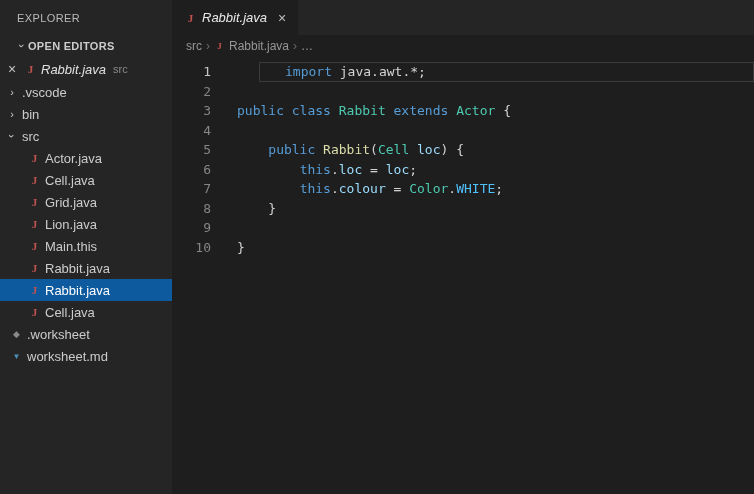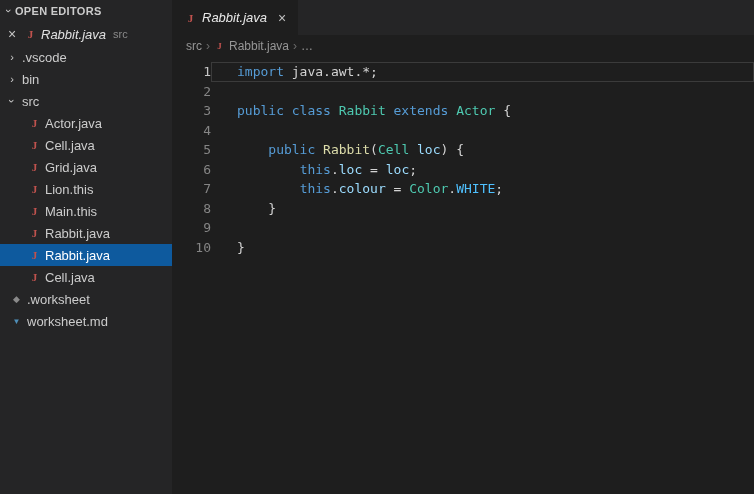--- a/index.html
+++ b/index.html
@@ -4,21 +4,21 @@
 <style>
   * { margin:0; padding:0; box-sizing:border-box; }
   html,body { width:754px; height:494px; overflow:hidden; background:#1e1e1e;
               font-family:"Liberation Sans", sans-serif; }
   .app { display:flex; width:754px; height:494px; }
 
   
   .sidebar { width:172px; flex-shrink:0; background:#252526; color:#cccccc; }
   .sidebar-title { height:35px; display:flex; align-items:center; padding-left:17px;
                    font-size:11px; letter-spacing:0.4px; color:#bababa; }
-  .section-header { height:22px; display:flex; align-items:center; padding-left:3px;
+  .section-header { height:22px; display:flex; align-items:center; padding-left:16px;
                     font-size:11px; font-weight:bold; color:#cccccc; letter-spacing:0.3px; }
   .chev { display:inline-block; width:12px; text-align:center; font-size:11px;
           font-weight:normal; color:#cccccc; }
   .chev.expanded { transform:rotate(90deg); }
   .oe-row { height:24px; display:flex; align-items:center; padding-left:8px; font-size:13px; }
   .oe-close { width:16px; color:#c5c5c5; font-size:14px; cursor:pointer; }
   .ficon { width:13px; text-align:center; flex-shrink:0; font-style:normal; }
   .ficon.java { color:#c0524e; font-weight:bold; font-size:11px; font-family:"Liberation Serif", serif; }
   .ficon.git { color:#8a8a8a; font-size:9px; }
   .ficon.md { color:#4f8fb8; font-size:8px; }
@@ -45,28 +45,29 @@
   .breadcrumb .ficon.java { font-size:9px; width:11px; }
   .bc-item { cursor:pointer; }
 
   .codearea { flex:1; padding-top:5px; font-family:"DejaVu Sans Mono", monospace; font-size:13px; }
   .line { display:flex; height:19.5px; line-height:19.5px; }
   .num { width:39px; text-align:right; color:#858585; flex-shrink:0;
          font-family:"DejaVu Sans Mono", monospace; font-size:13px; }
   .codetext { flex:1; padding-left:26px; font-size:0; white-space:pre; }
   .tok { font-size:13px; white-space:pre; }
   .line.current .num { color:#c6c6c6; }
-  .line.current .codetext { outline:1px solid #3b3b3b; outline-offset:-1px; }
+  .line.current .codetext { outline:1px solid #3b3b3b; outline-offset:-1px;margin-left:48px; }
 </style>
 </head>
 <body>
 
 <div class="app">
 
   <aside class="sidebar">
+    <div class="sidebar-title">EXPLORER</div>
 
     <div class="section-header">
       <span class="chev expanded">›</span>
       <span>OPEN EDITORS</span>
     </div>
 
     <div class="oe-row">
       <span class="oe-close">×</span>
       <span class="ficon java">J</span>
       <span class="oe-label italic">Rabbit.java</span>
@@ -95,21 +96,21 @@
       <div class="row src-level">
         <span class="ficon java">J</span>
         <span class="lbl">Cell.java</span>
       </div>
       <div class="row src-level">
         <span class="ficon java">J</span>
         <span class="lbl">Grid.java</span>
       </div>
       <div class="row src-level">
         <span class="ficon java">J</span>
-        <span class="lbl">Lion.this</span>
+        <span class="lbl">Lion.java</span>
       </div>
       <div class="row src-level">
         <span class="ficon java">J</span>
         <span class="lbl">Main.this</span>
       </div>
       <div class="row src-level">
         <span class="ficon java">J</span>
         <span class="lbl">Rabbit.java</span>
       </div>
       <div class="row src-level selected" style="background: rgb(14, 90, 158);">

